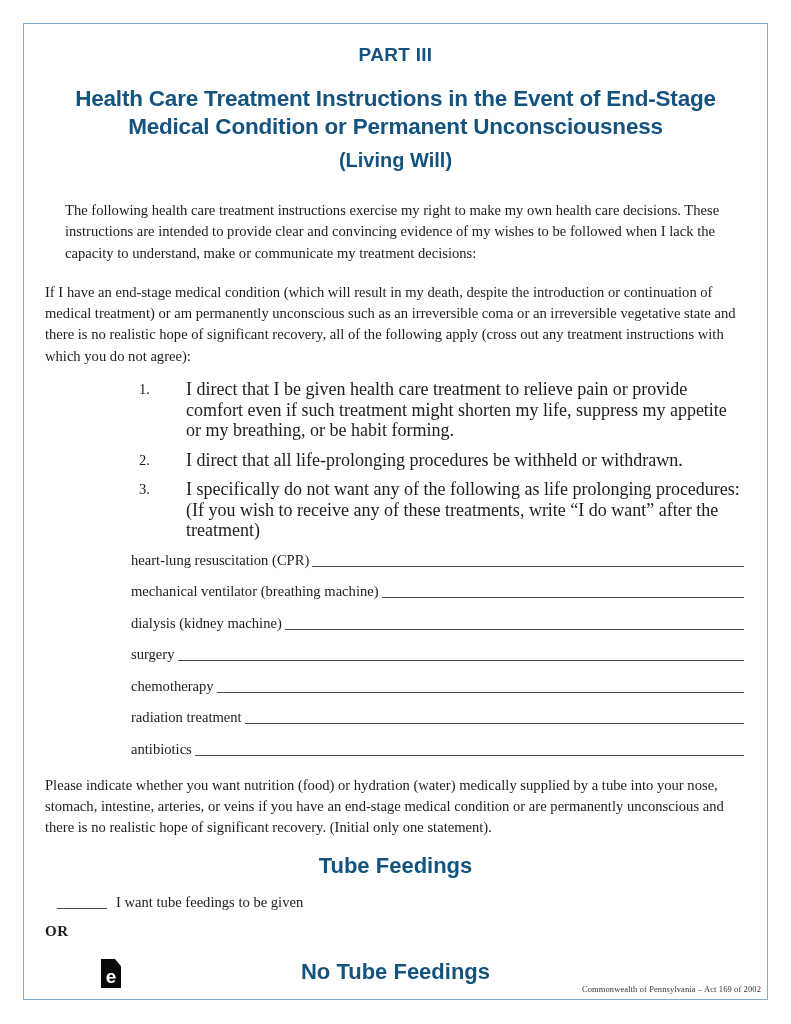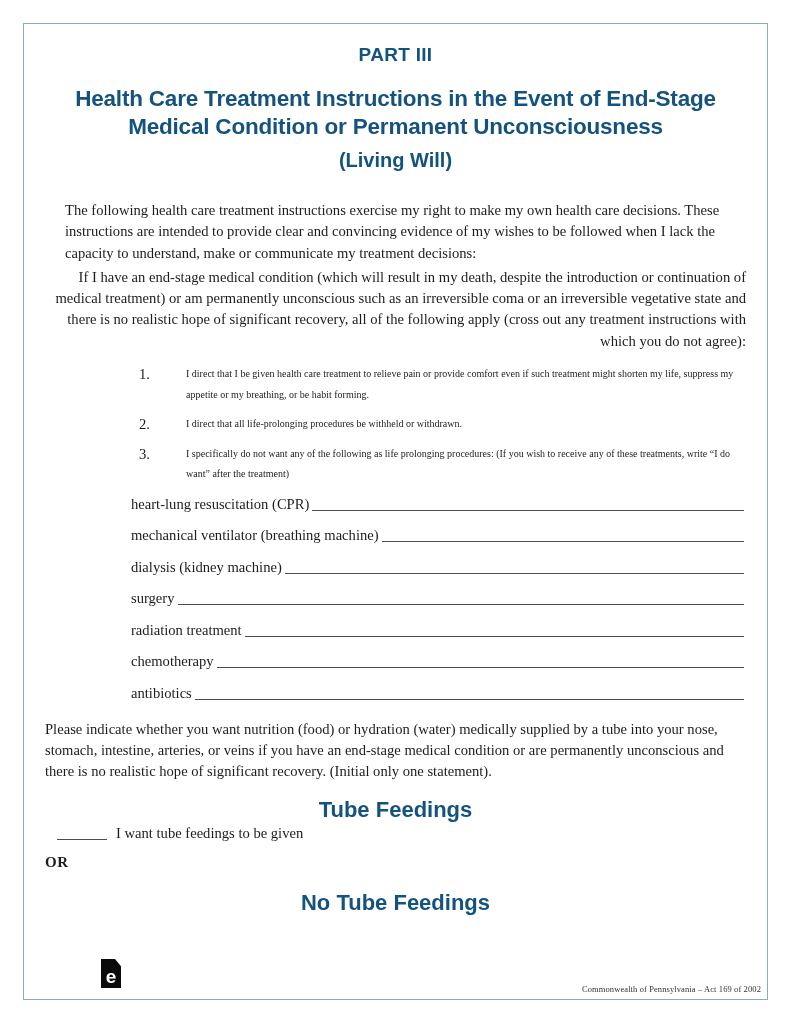--- a/index.html
+++ b/index.html
@@ -13,38 +13,38 @@
   
   .hd { font-family:"Liberation Sans", sans-serif; font-weight:bold;
         color:#15537f; text-align:center; }
   .part      { margin-top:20px; font-size:19px; line-height:22px; letter-spacing:.3px; }
   .title     { margin-top:19px; font-size:22.5px; line-height:28px; letter-spacing:-.2px; }
   .subtitle  { margin-top:8px;  font-size:20px;  line-height:22px; }
 
   
   .para { font-size:14.6px; line-height:21.3px; text-align:left; }
   .p1 { margin-top:29px;margin-left:20px; }
-  .p2 { margin-top:3px;text-align:right; }
+  .p2 { margin-top:18px; }
   .p3 { margin-top:16px; }
 
   
   .dir-list { margin-top:12px; }
   .dir-item { display:flex; margin-left:94px; margin-bottom:9px; }
   .dir-num  { width:47px; font-size:14.6px; line-height:20.5px; flex:none; }
-  .dir-text { width:562px; font-size:10px; line-height:20.5px; }
+  .dir-text { width:562px; font-size:18px; line-height:20.5px; }
 
   
   .treatments { margin-left:86px; margin-right:2px; margin-top:2px; }
   .t-row { display:flex; align-items:flex-end; height:20px; margin-bottom:11.5px; }
   .t-label { font-size:14.6px; line-height:20px; white-space:nowrap; padding-right:3px; }
   .t-rule { flex:1; border-bottom:1.2px solid #4c4c4c; margin-bottom:3px; height:0; cursor:text; }
 
   
   .tube-hd   { margin-top:16px; font-size:22px; line-height:24px; }
-  .stmt-row  { display:flex; align-items:flex-end; margin-top:1px; height:20px;text-align:right; }
+  .stmt-row  { display:flex; align-items:flex-end; margin-top:14px; height:20px;text-align:right; }
   .initial-blank { width:50px; margin-left:12px; border-bottom:1.2px solid #4c4c4c;
                    margin-bottom:3px; height:0; cursor:text; }
   .stmt-text { font-size:14.6px; line-height:20px; margin-left:9px; }
   .or { margin-top:11px; font-weight:bold; font-size:15px;
         letter-spacing:.5px; }
 
   
   .eforms-logo { position:absolute; left:77px; top:935px; width:20px; height:29px;
                  background:#0a0a0a;
                  clip-path:polygon(0 0, 70% 0, 100% 25%, 100% 100%, 0 100%);
@@ -99,25 +99,25 @@
         </div>
         <div class="t-row">
           <span class="t-label">dialysis (kidney machine)</span>
           <span class="t-rule"></span>
         </div>
         <div class="t-row">
           <span class="t-label">surgery</span>
           <span class="t-rule"></span>
         </div>
         <div class="t-row">
-          <span class="t-label">radiation treatment</span>
+          <span class="t-label">chemotherapy</span>
           <span class="t-rule"></span>
         </div>
         <div class="t-row">
-          <span class="t-label">chemotherapy</span>
+          <span class="t-label">radiation treatment</span>
           <span class="t-rule"></span>
         </div>
         <div class="t-row">
           <span class="t-label">antibiotics</span>
           <span class="t-rule"></span>
         </div>
       </div>
 
       <p class="para p3">Please indicate whether you want nutrition (food) or hydration (water) medically supplied by a tube into your nose, stomach, intestine, arteries, or veins if you have an end-stage medical condition or are permanently unconscious and there is no realistic hope of significant recovery. (Initial only one statement).</p>
 

